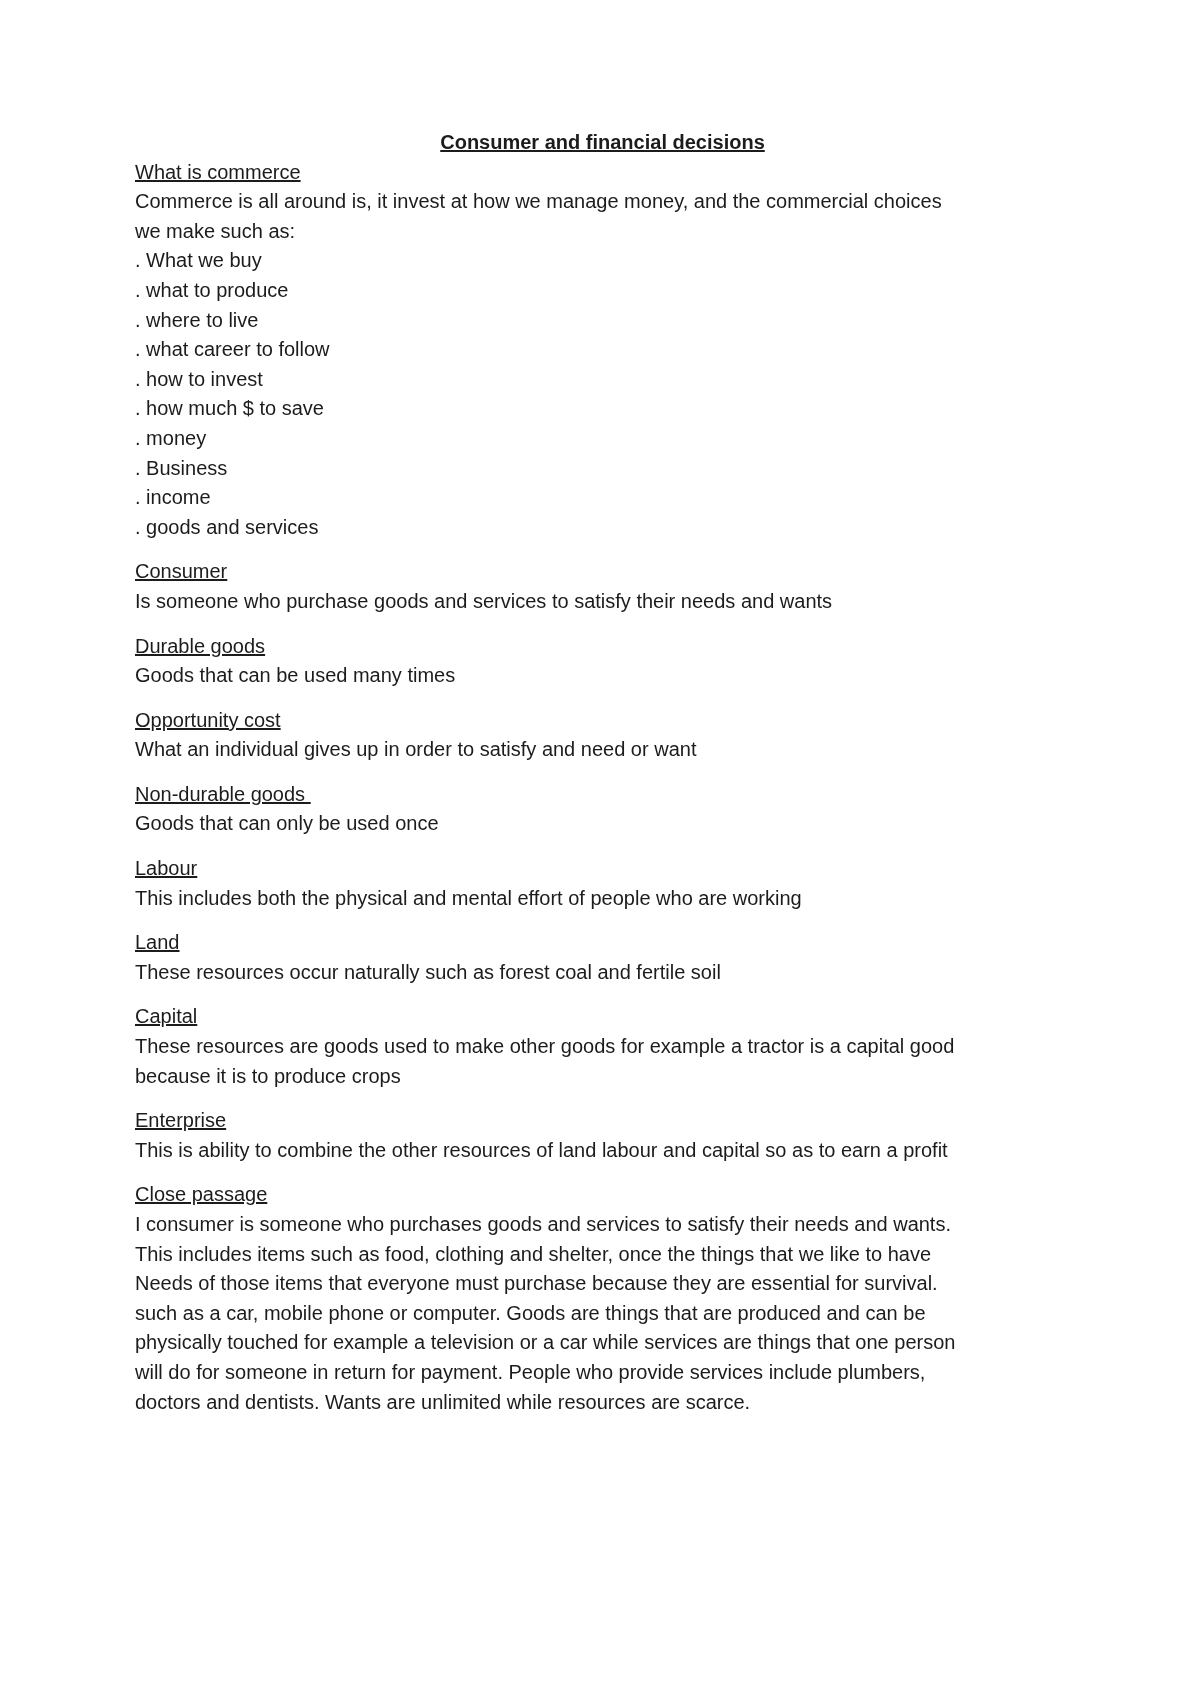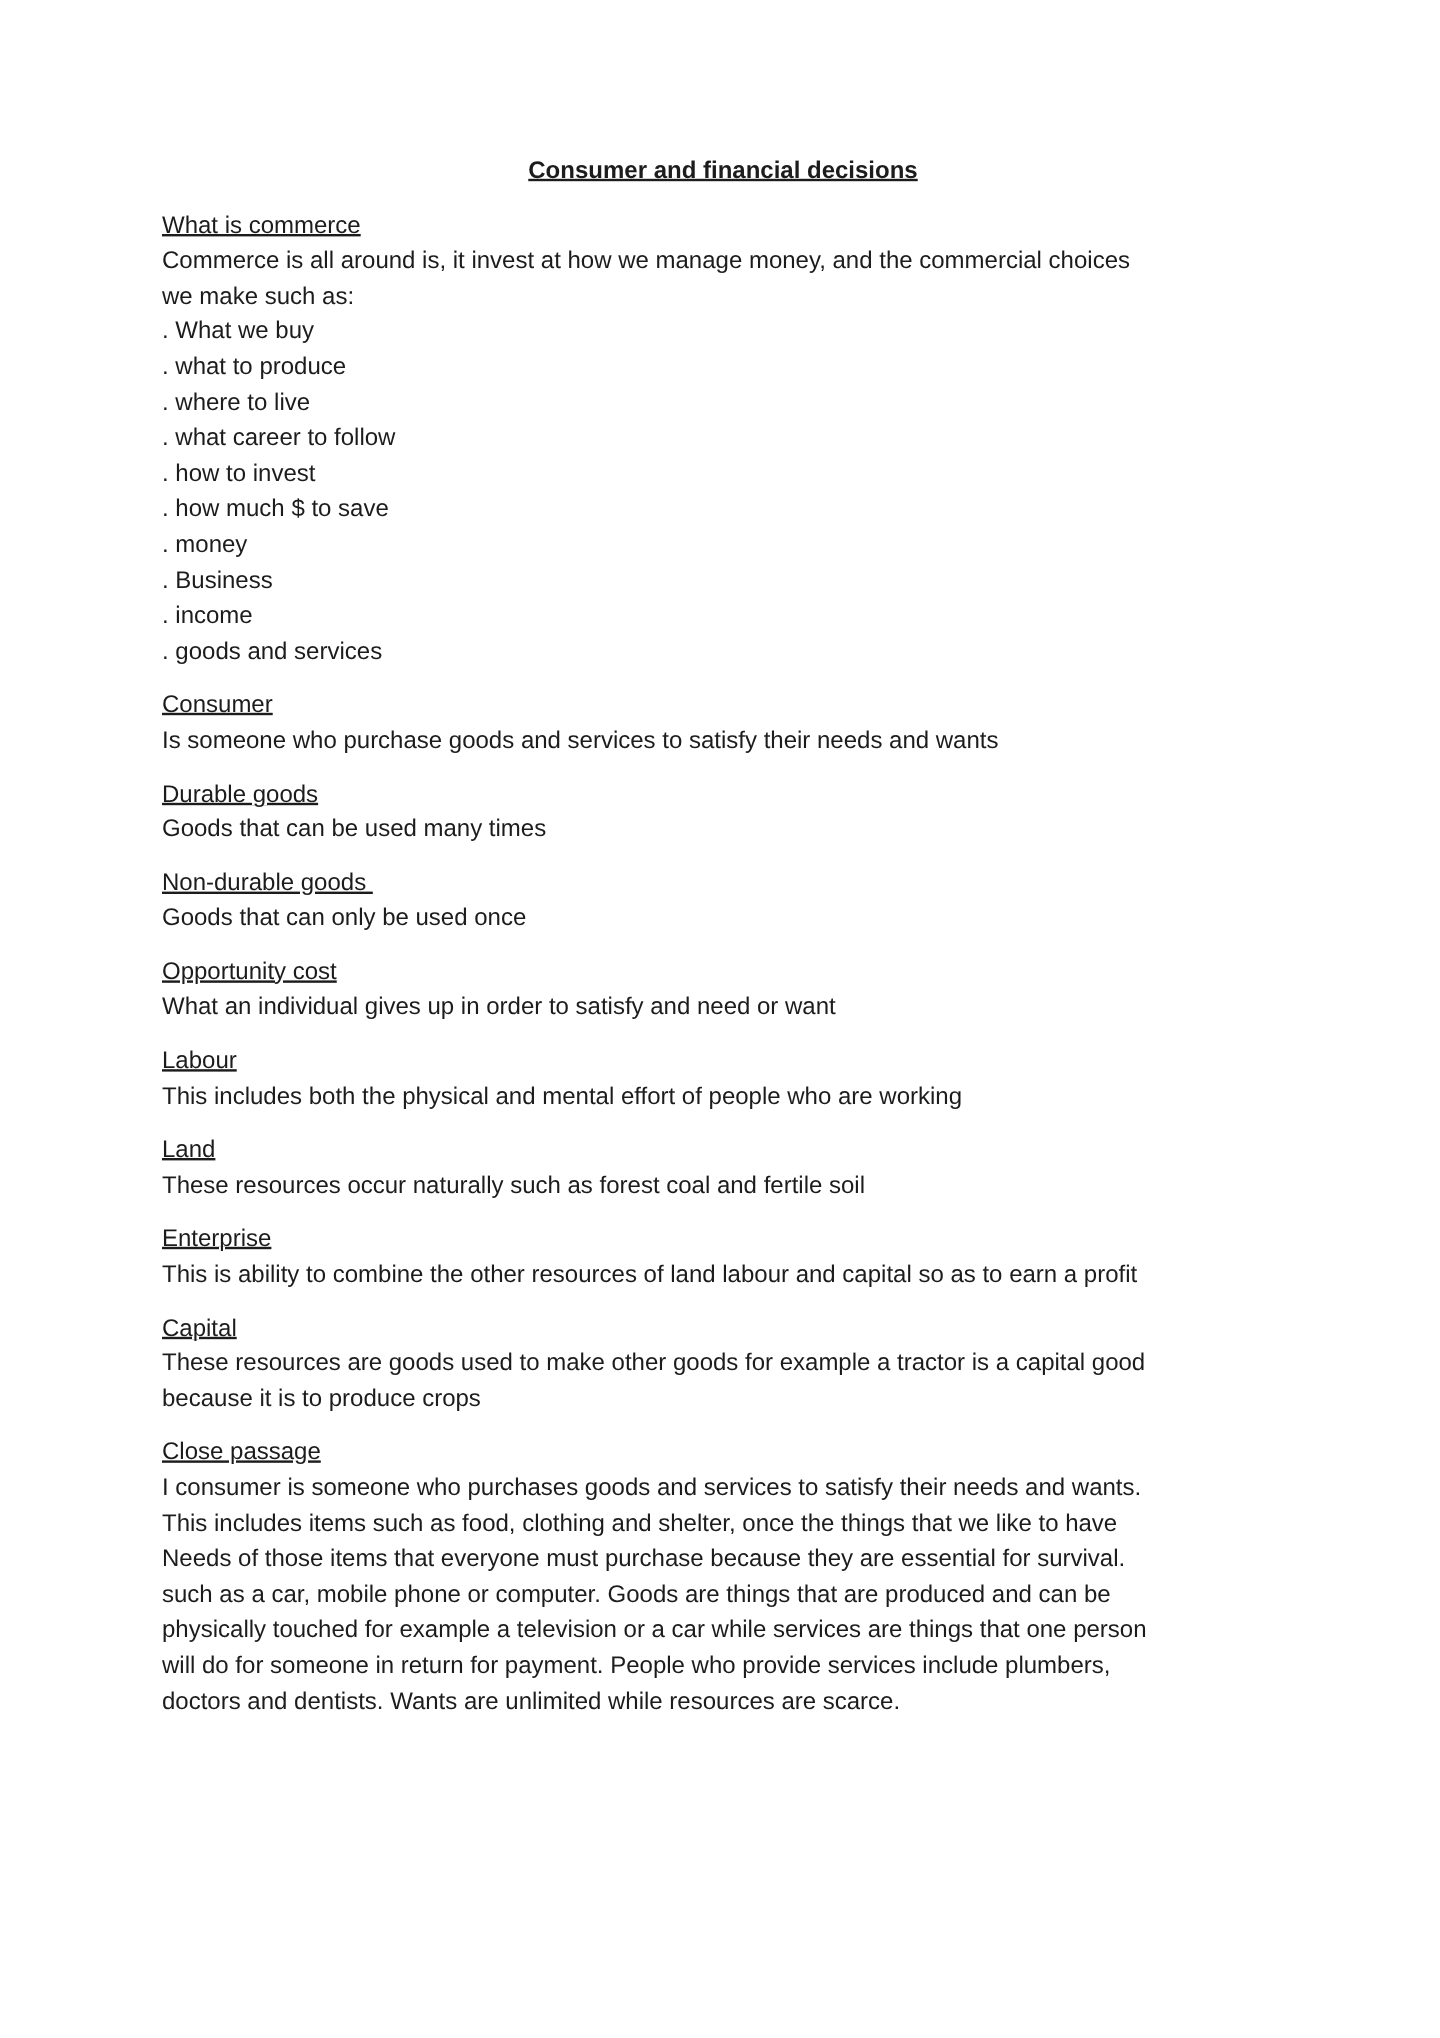--- a/index.html
+++ b/index.html
@@ -24,21 +24,21 @@
     width: 935px;
     font-size: 20px;
     line-height: 29.6px;
     font-weight: bold;
     text-align: center;
     text-decoration: underline;
     white-space: pre;
   }
   .sections { width: 940px; }
   .doc-section { margin-top: 15px; }
-  .doc-section.first { margin-top: 16px; }
+  .doc-section.first { margin-top: 0; }
   .heading, .line {
     font-size: 20px;
     line-height: 29.6px;
     white-space: pre;
   }
   .heading { text-decoration: underline; }
 </style>
 </head>
 <body>
 
@@ -62,43 +62,43 @@
       </section>
       <section class="doc-section">
         <div class="heading">Consumer</div>
         <div class="line">Is someone who purchase goods and services to satisfy their needs and wants</div>
       </section>
       <section class="doc-section">
         <div class="heading">Durable goods</div>
         <div class="line">Goods that can be used many times</div>
       </section>
       <section class="doc-section">
+        <div class="heading">Opportunity cost</div>
+        <div class="line">What an individual gives up in order to satisfy and need or want</div>
+      </section>
+      <section class="doc-section">
         <div class="heading">Non-durable goods </div>
         <div class="line">Goods that can only be used once</div>
-      </section>
-      <section class="doc-section">
-        <div class="heading">Opportunity cost</div>
-        <div class="line">What an individual gives up in order to satisfy and need or want</div>
       </section>
       <section class="doc-section">
         <div class="heading">Labour</div>
         <div class="line">This includes both the physical and mental effort of people who are working</div>
       </section>
       <section class="doc-section">
         <div class="heading">Land</div>
         <div class="line">These resources occur naturally such as forest coal and fertile soil</div>
       </section>
       <section class="doc-section">
-        <div class="heading">Enterprise</div>
-        <div class="line">This is ability to combine the other resources of land labour and capital so as to earn a profit</div>
-      </section>
-      <section class="doc-section">
         <div class="heading">Capital</div>
         <div class="line">These resources are goods used to make other goods for example a tractor is a capital good</div>
         <div class="line">because it is to produce crops</div>
+      </section>
+      <section class="doc-section">
+        <div class="heading">Enterprise</div>
+        <div class="line">This is ability to combine the other resources of land labour and capital so as to earn a profit</div>
       </section>
       <section class="doc-section">
         <div class="heading">Close passage</div>
         <div class="line">I consumer is someone who purchases goods and services to satisfy their needs and wants.</div>
         <div class="line">This includes items such as food, clothing and shelter, once the things that we like to have</div>
         <div class="line">Needs of those items that everyone must purchase because they are essential for survival.</div>
         <div class="line">such as a car, mobile phone or computer. Goods are things that are produced and can be</div>
         <div class="line">physically touched for example a television or a car while services are things that one person</div>
         <div class="line">will do for someone in return for payment. People who provide services include plumbers,</div>
         <div class="line">doctors and dentists. Wants are unlimited while resources are scarce.</div>

